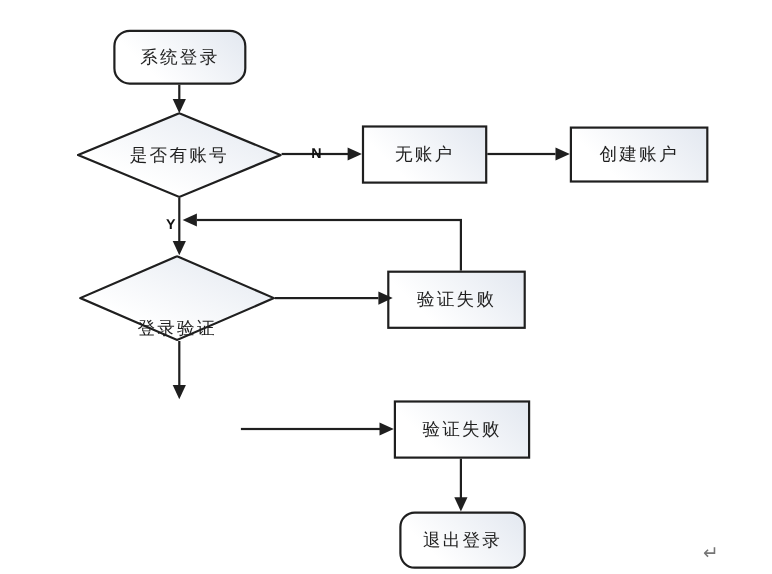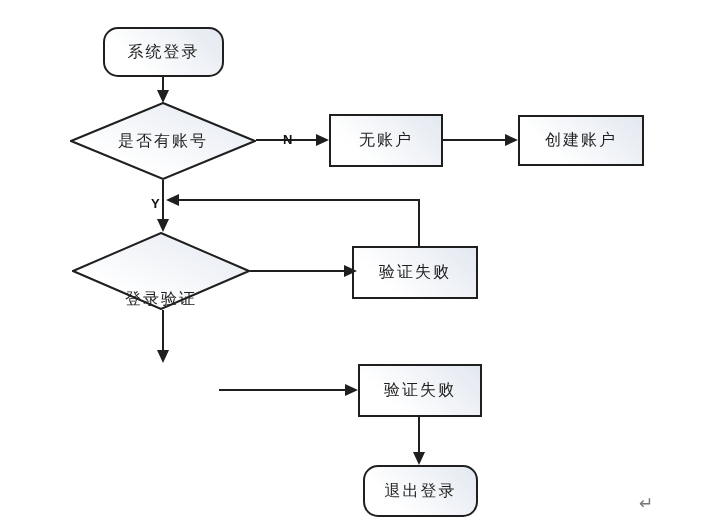--- a/index.html
+++ b/index.html
@@ -91,21 +91,21 @@
 
   <div class="node" style="left:352px;top:246px;width:126px;height:53px;">
     <span>验证失败</span>
   </div>
 
 
   <div class="node" style="left:358px;top:364px;width:124px;height:53px;">
     <span>验证失败</span>
   </div>
 
-  <div class="node terminator" style="left:363px;top:465px;width:115px;height:52px;">
+  <div class="node terminator" style="left:363px;top:465px;width:115px;height:52px;border-radius:14px;">
     <span>退出登录</span>
   </div>
 
   <div class="line" style="left:162px;top:77px;width:2px;height:14px;"></div>
   <div class="arr arr-down" style="left:157px;top:90px;"></div>
 
   <div class="line" style="left:256px;top:139px;width:61px;height:2px;"></div>
   <div class="arr arr-right" style="left:316px;top:134px;"></div>
   <div class="edge-label" style="left:283px;top:133px;">N</div>
 

